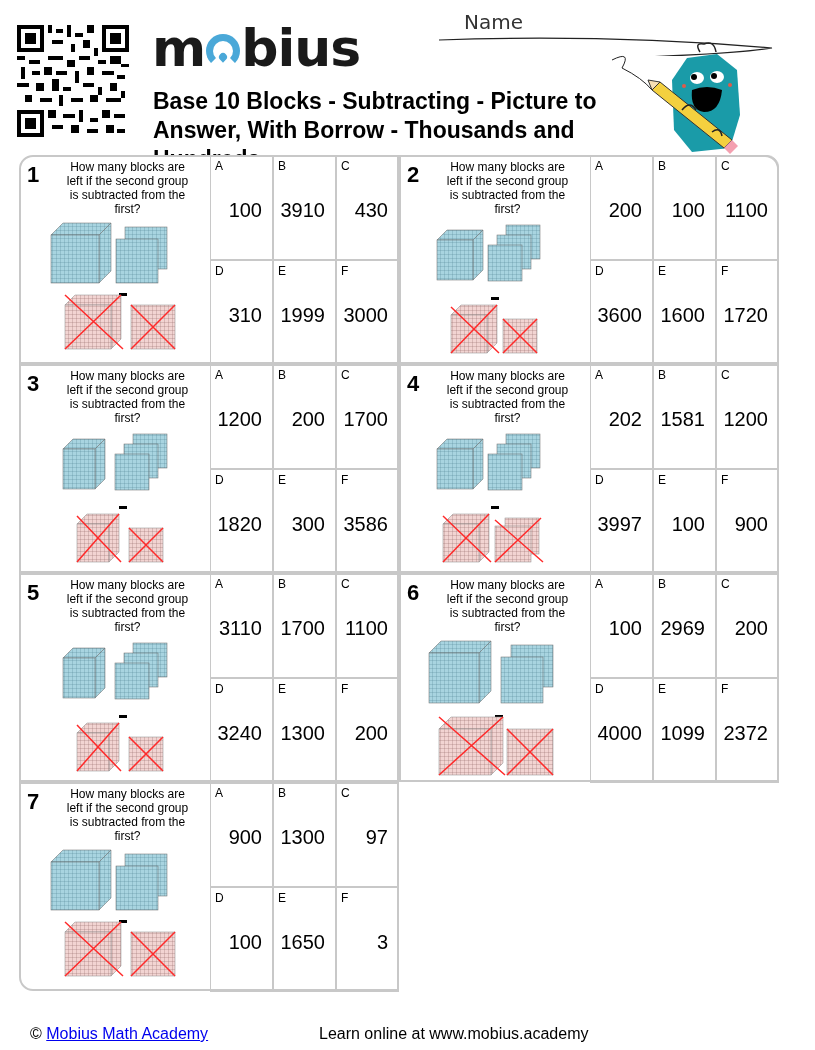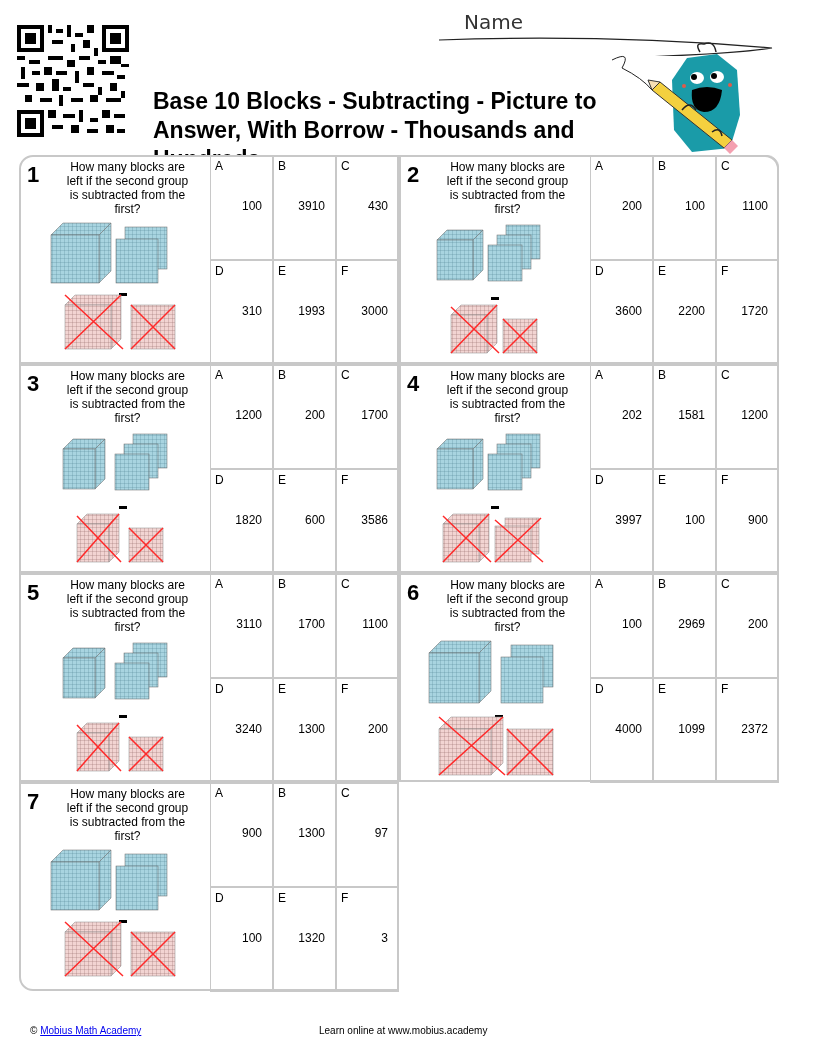--- a/index.html
+++ b/index.html
@@ -20,23 +20,23 @@
   .problem { position: absolute; width: 380px; height: 209px; border: 2px solid #c8c8c8; background: #fff; }
   .problem.tl { border-top-left-radius: 14px; }
   .problem.tr { border-top-right-radius: 14px; }
   .problem.bl { border-bottom-left-radius: 14px; }
   .pnum { position: absolute; left: 6px; top: 5px; font-weight: bold; font-size: 22px; }
   .question { position: absolute; left: 40px; top: 3px; width: 133px; font-size: 12px; line-height: 14px; text-align: center; }
   .pic { position: absolute; left: 20px; top: 58px; width: 160px; height: 145px; }
   .answers { position: absolute; left: 189px; top: -2px; width: 191px; height: 211px; }
   .ans { position: absolute; width: 63px; height: 105px; border: 1px solid #c8c8c8; }
   .ans .letter { position: absolute; left: 4px; top: 3px; font-size: 12px; }
-  .ans .val { position: absolute; right: 10px; top: 43px; font-size: 12px; }
-
-  .footer { position: absolute; top: 1025px; font-size: 10px; }
+  .ans .val { position: absolute; right: 10px; top: 43px; font-size: 20px; }
+
+  .footer { position: absolute; top: 1025px; font-size: 16px; }
   .footer a { color: #0000ee; text-decoration: underline; }
 </style>
 </head>
 <body>
 
 <div class="page">
 
   <svg class="qr" viewBox="0 0 29 29" shape-rendering="crispEdges">
     <rect width="29" height="29" fill="#fff"></rect>
     <g fill="#000">
@@ -95,20 +95,21 @@
         <rect x="22" y="22" width="2" height="2"></rect>
         <rect x="25" y="23" width="3" height="1"></rect>
         <rect x="9" y="26" width="3" height="1"></rect>
         <rect x="14" y="26" width="2" height="2"></rect>
         <rect x="18" y="27" width="3" height="1"></rect>
         <rect x="23" y="26" width="2" height="2"></rect>
         <rect x="26" y="27" width="2" height="1"></rect>
     </g>
   </svg>
 
+  <div class="logo"><span>m</span><span class="o"></span><span>bius</span></div>
 
   <div class="name-label">Name</div>
   <svg class="name-line" viewBox="0 0 340 20">
     <path d="M2 4 Q 170 -2 335 12 Q 300 18 180 22" fill="none" stroke="#222" stroke-width="1.2"></path>
   </svg>
 
   <svg class="mascot" viewBox="0 0 140 118">
     <path d="M0 20 Q 20 10 10 28 Q 30 38 40 50" fill="none" stroke="#222" stroke-width="1"></path>
     <polygon points="75,18 105,14 125,30 128,75 118,108 80,112 62,90 60,40" fill="#1a9ba8"></polygon>
     <path d="M88 12 q -6 -10 4 -8 q 10 -4 12 8" fill="none" stroke="#222" stroke-width="1.5"></path>
@@ -177,21 +178,21 @@
         <div class="ans" style="left:126px;top:0;">
             <span class="letter">C</span>
             <span class="val">430</span>
           </div>
         <div class="ans" style="left:0;top:105px;">
             <span class="letter">D</span>
             <span class="val">310</span>
           </div>
         <div class="ans" style="left:63px;top:105px;">
             <span class="letter">E</span>
-            <span class="val">1993</span>
+            <span class="val">1999</span>
           </div>
         <div class="ans" style="left:126px;top:105px;">
             <span class="letter">F</span>
             <span class="val">3000</span>
           </div>
       </div>
     </div>
 
     <div class="problem tr" style="left:380px;top:0;">
       <div class="pnum">2</div>
@@ -231,21 +232,21 @@
         <div class="ans" style="left:126px;top:0;border-top-right-radius:12px;">
             <span class="letter">C</span>
             <span class="val">1100</span>
           </div>
         <div class="ans" style="left:0;top:105px;">
             <span class="letter">D</span>
             <span class="val">3600</span>
           </div>
         <div class="ans" style="left:63px;top:105px;">
             <span class="letter">E</span>
-            <span class="val">2200</span>
+            <span class="val">1600</span>
           </div>
         <div class="ans" style="left:126px;top:105px;">
             <span class="letter">F</span>
             <span class="val">1720</span>
           </div>
       </div>
     </div>
 
     <div class="problem" style="left:0;top:209px;">
       <div class="pnum">3</div>
@@ -285,21 +286,21 @@
         <div class="ans" style="left:126px;top:0;">
             <span class="letter">C</span>
             <span class="val">1700</span>
           </div>
         <div class="ans" style="left:0;top:105px;">
             <span class="letter">D</span>
             <span class="val">1820</span>
           </div>
         <div class="ans" style="left:63px;top:105px;">
             <span class="letter">E</span>
-            <span class="val">600</span>
+            <span class="val">300</span>
           </div>
         <div class="ans" style="left:126px;top:105px;">
             <span class="letter">F</span>
             <span class="val">3586</span>
           </div>
       </div>
     </div>
 
     <div class="problem" style="left:380px;top:209px;">
       <div class="pnum">4</div>
@@ -500,21 +501,21 @@
         <div class="ans" style="left:126px;top:0;">
             <span class="letter">C</span>
             <span class="val">97</span>
           </div>
         <div class="ans" style="left:0;top:105px;">
             <span class="letter">D</span>
             <span class="val">100</span>
           </div>
         <div class="ans" style="left:63px;top:105px;">
             <span class="letter">E</span>
-            <span class="val">1320</span>
+            <span class="val">1650</span>
           </div>
         <div class="ans" style="left:126px;top:105px;">
             <span class="letter">F</span>
             <span class="val">3</span>
           </div>
       </div>
     </div>
 
   </div>
 

